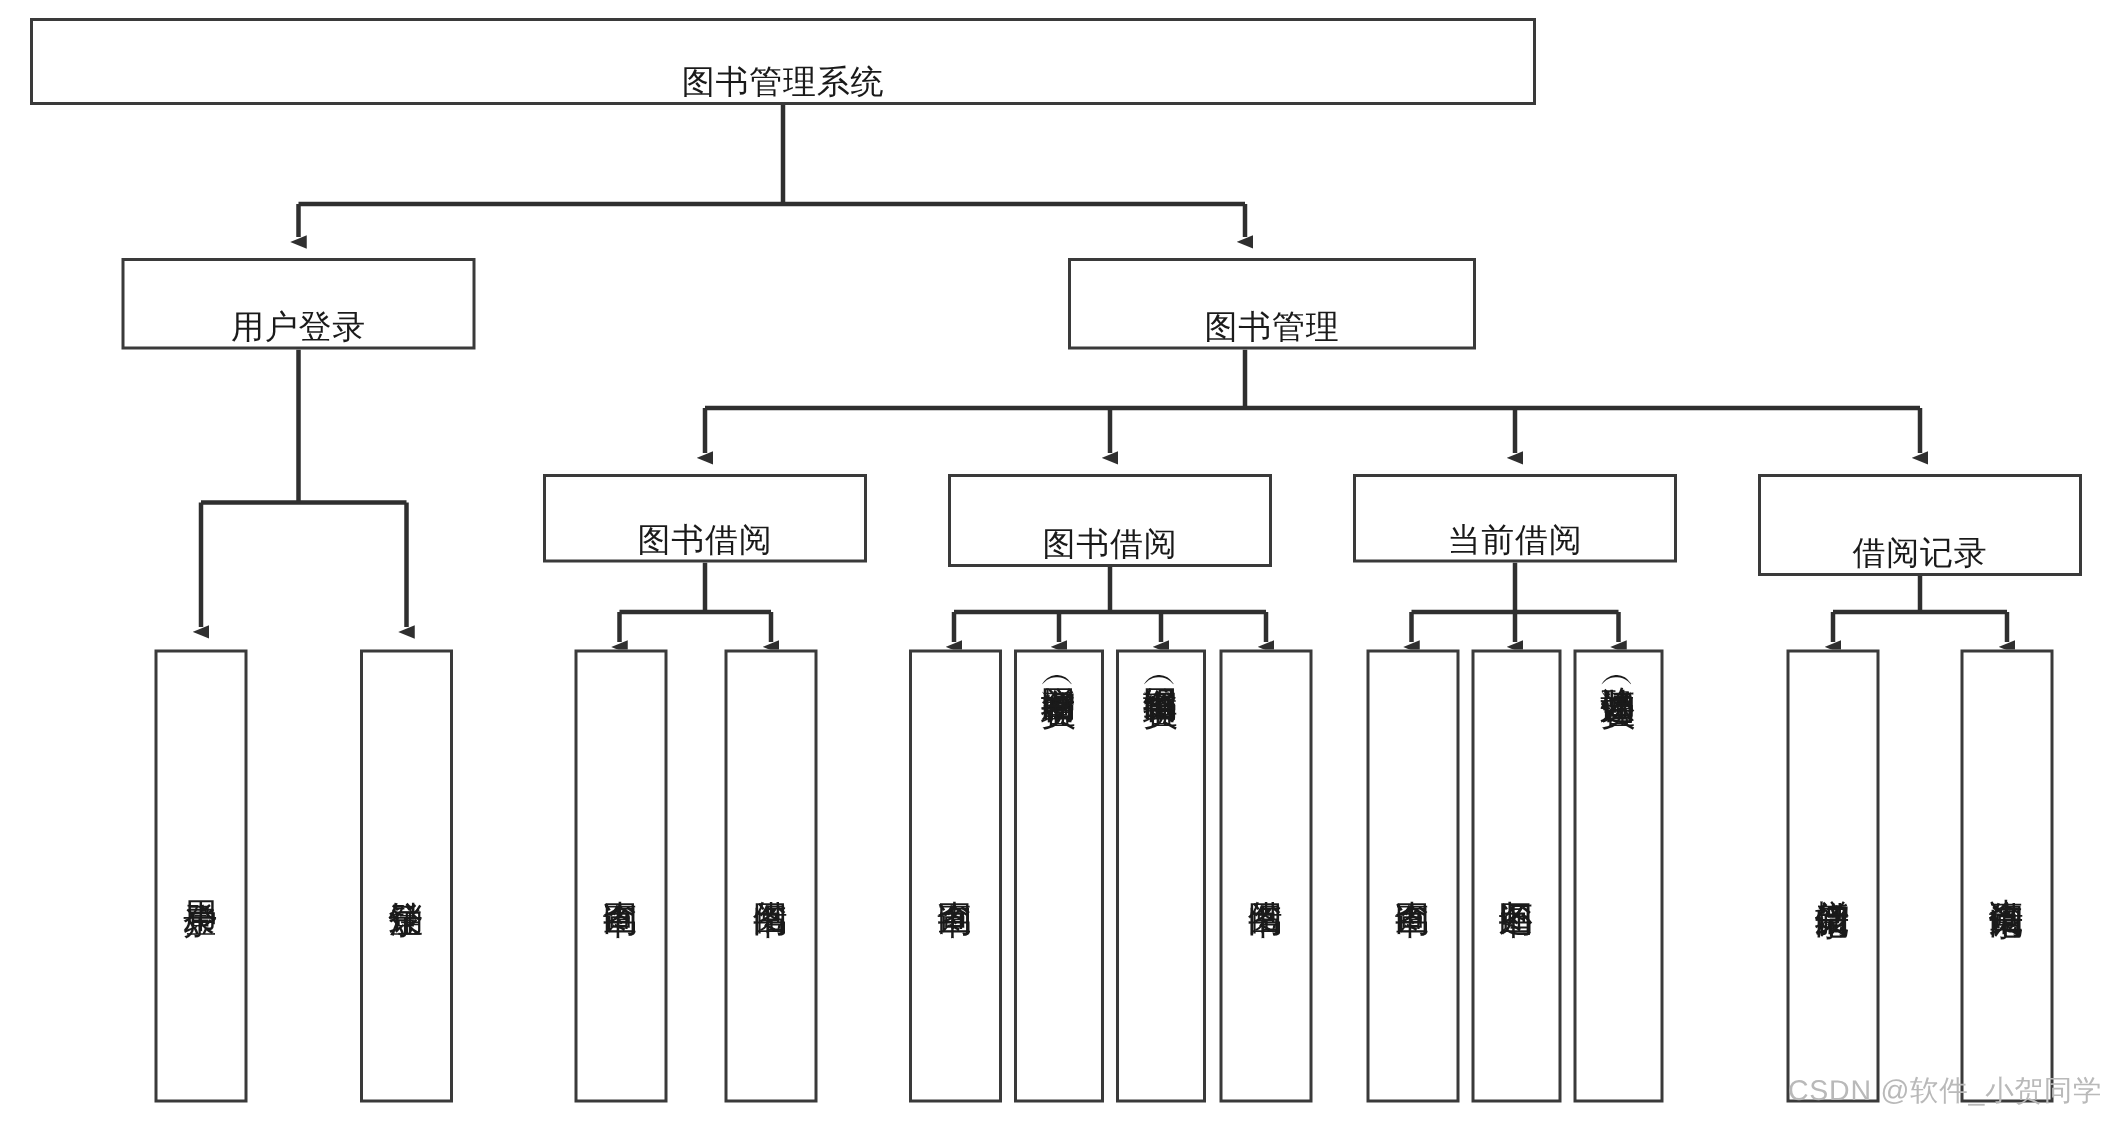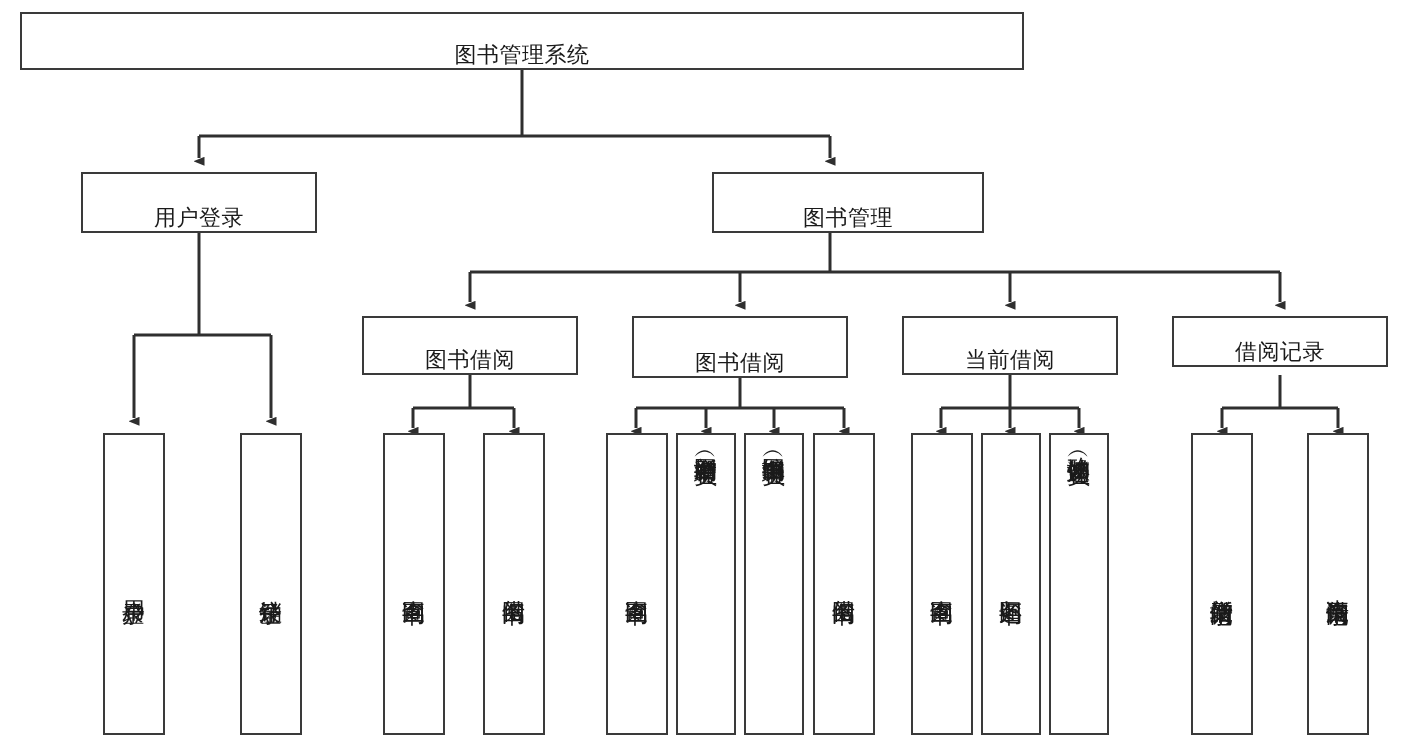--- a/index.html
+++ b/index.html
@@ -144,21 +144,21 @@
 
   <div class="node h" style="left:362px; top:316px; width:216px; height:59px;">
     <span class="label">图书借阅</span>
   </div>
   <div class="node h" style="left:632px; top:316px; width:216px; height:62px;">
     <span class="label">图书借阅</span>
   </div>
   <div class="node h" style="left:902px; top:316px; width:216px; height:59px;">
     <span class="label">当前借阅</span>
   </div>
-  <div class="node h" style="left:1172px; top:316px; width:216px; height:51px;">
+  <div class="node h" style="left:1172px; top:316px; width:216px; height:68px;">
     <span class="label">借阅记录</span>
   </div>
 
   <div class="node v" style="left:103px; top:433px; width:62px; height:302px;">
     <span class="label">用户登录</span>
   </div>
   <div class="node v" style="left:240px; top:433px; width:62px; height:302px;">
     <span class="label">注销登录</span>
   </div>
 
@@ -192,14 +192,15 @@
     <span class="label">确认归还（管理员）</span>
   </div>
 
   <div class="node v" style="left:1191px; top:433px; width:62px; height:302px;">
     <span class="label">新增借阅记录</span>
   </div>
   <div class="node v" style="left:1307px; top:433px; width:62px; height:302px;">
     <span class="label">查询借阅记录</span>
   </div>
 
+  <div class="watermark" style="left:1192px; top:714px;">CSDN @软件_小贺同学</div>
 
 </div>
 
 </body></html>

